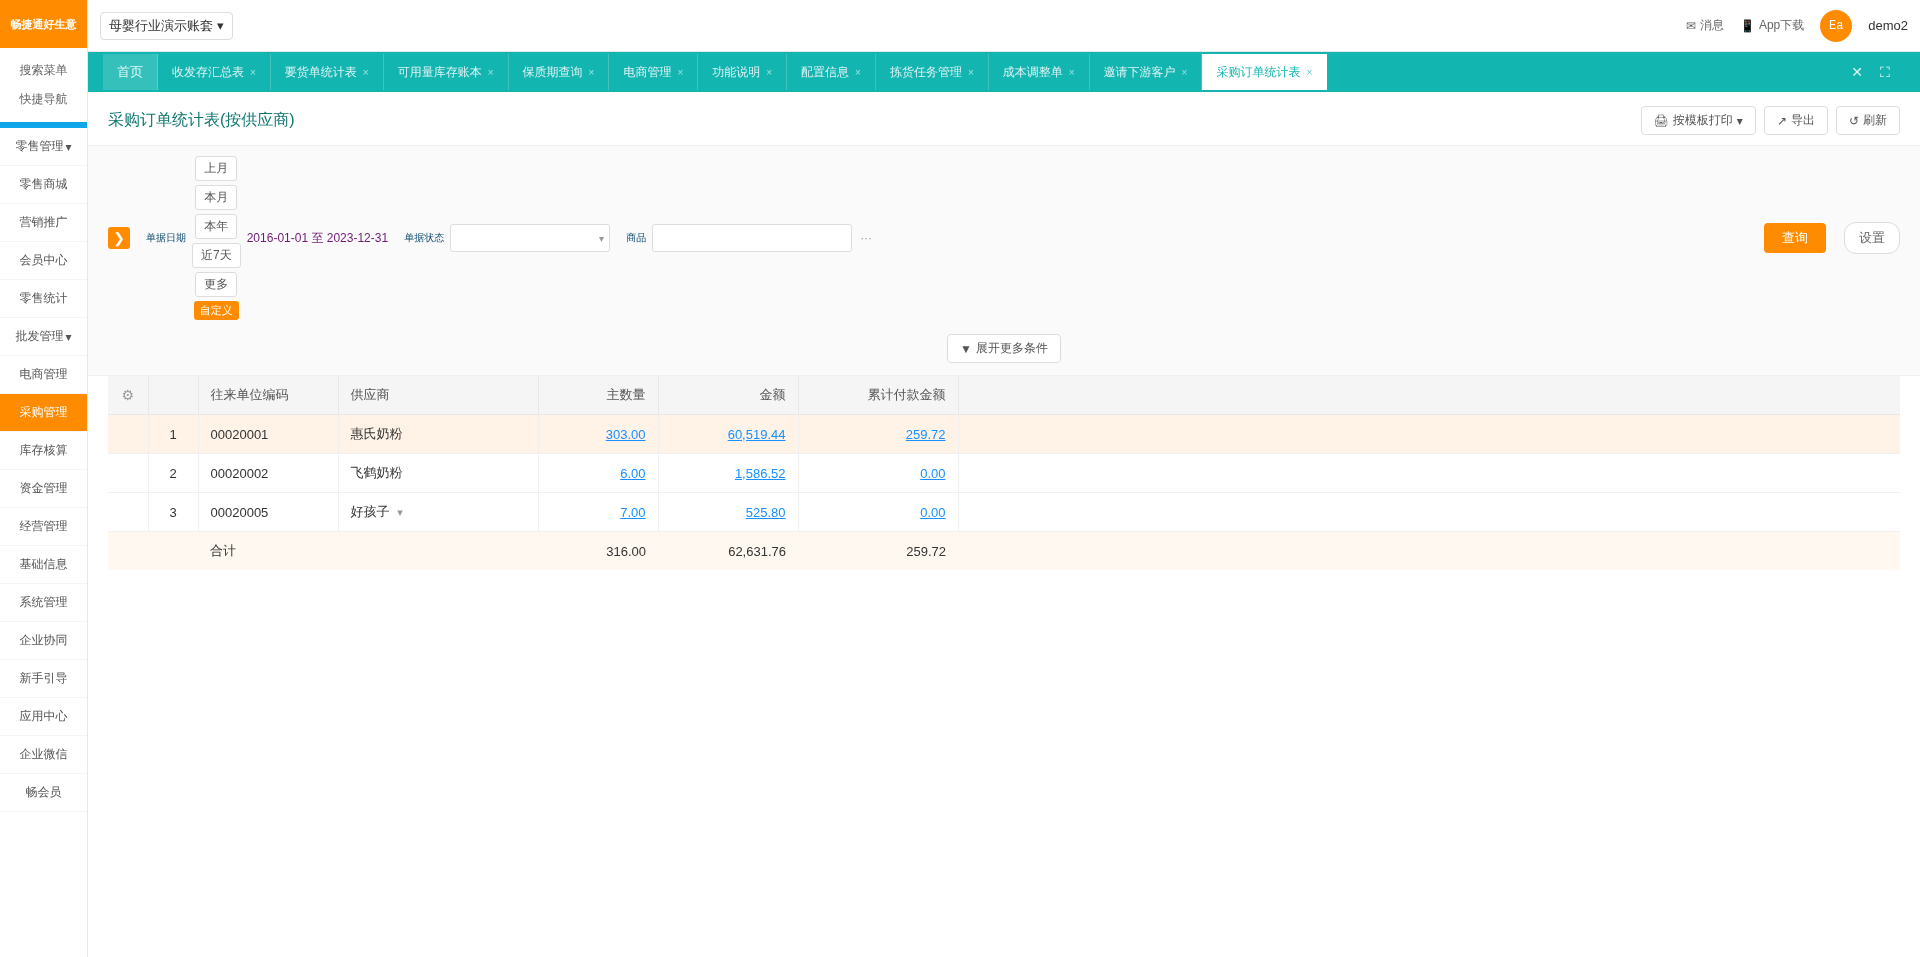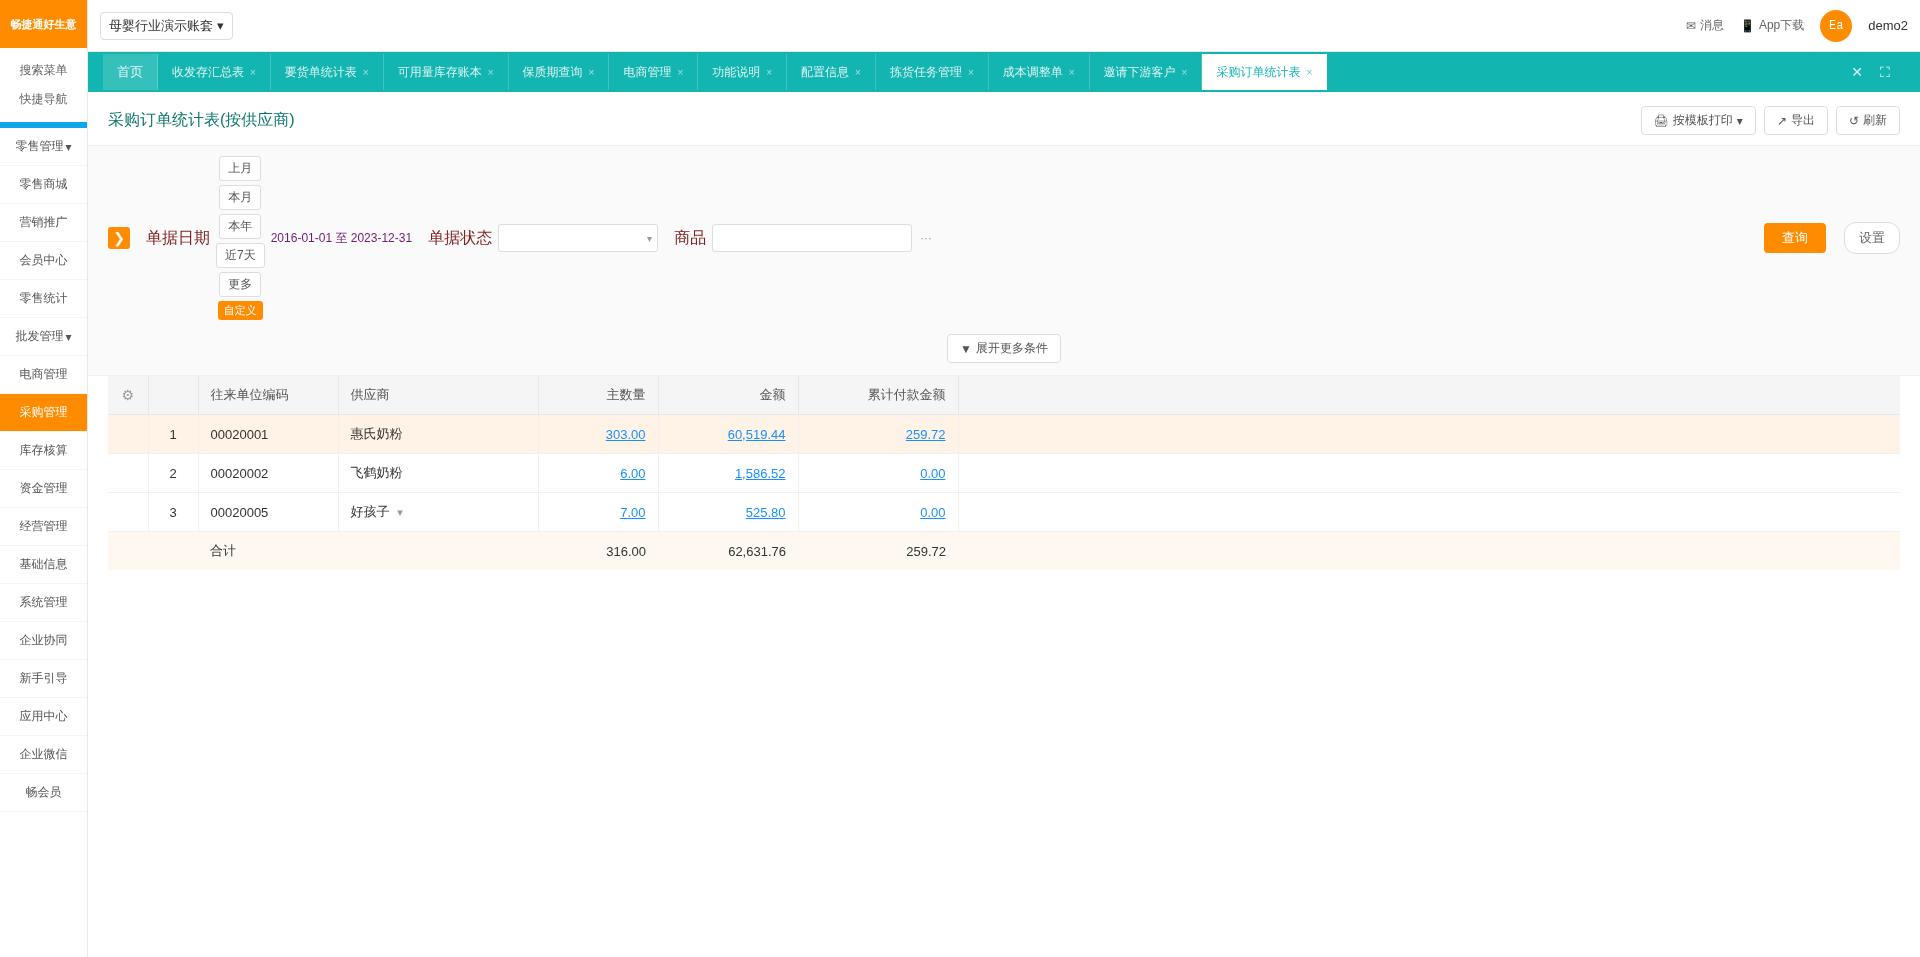--- a/index.html
+++ b/index.html
@@ -42,21 +42,21 @@
     .page-title { font-size: 16px; font-weight: 500; color: #0f766e; }
     .page-header-actions { display: flex; align-items: center; gap: 8px; }
     .btn-print { display: flex; align-items: center; gap: 4px; padding: 5px 12px; border: 1px solid #ddd; border-radius: 4px; background: #fff; font-size: 12px; color: #555; cursor: pointer; }
     .btn-export { display: flex; align-items: center; gap: 4px; padding: 5px 12px; border: 1px solid #ddd; border-radius: 4px; background: #fff; font-size: 12px; color: #555; cursor: pointer; }
     .btn-refresh { display: flex; align-items: center; gap: 4px; padding: 5px 12px; border: 1px solid #ddd; border-radius: 4px; background: #fff; font-size: 12px; color: #555; cursor: pointer; }
 
     
     .filter-area { padding: 10px 20px; border-bottom: 1px solid #f0f0f0; background: #fafafa; }
     .filter-row { display: flex; align-items: center; gap: 16px; flex-wrap: wrap; }
     .filter-item { display: flex; align-items: center; gap: 6px; }
-    .filter-label { font-size: 16px; color: #7f1d1d; white-space: nowrap; }
+    .filter-label { font-size: 10px; color: #0c4a6e; white-space: nowrap; }
     .filter-date-group { display: flex; align-items: center; gap: 4px; flex-direction: column; }
     .date-btn { padding: 3px 8px; font-size: 12px; border: 1px solid #ddd; border-radius: 3px; background: #fff; color: #555; cursor: pointer; }
     .date-custom { background: #ff8c00; color: #fff; border-color: #ff8c00; border-radius: 3px; padding: 2px 6px; font-size: 11px; }
     .date-range { font-size: 12px; color: #701a75; }
     .filter-select { height: 28px; border: 1px solid #ddd; border-radius: 3px; padding: 0 24px 0 8px; font-size: 12px; color: #333; background: #fff; min-width: 160px; appearance: none; cursor: pointer; }
     .filter-input { height: 28px; border: 1px solid #ddd; border-radius: 3px; padding: 0 8px; font-size: 12px; color: #333; background: #fff; min-width: 200px; }
     .filter-more-btn { display: flex; align-items: center; gap: 4px; padding: 5px 12px; border: 1px solid #ddd; border-radius: 4px; background: #fff; font-size: 12px; color: #555; cursor: pointer; margin: 8px auto 0; }
     .select-wrapper { position: relative; display: inline-flex; align-items: center; }
     .select-arrow { position: absolute; right: 6px; pointer-events: none; font-size: 10px; color: #999; }
     .btn-query { background: #ff8c00; color: #fff; border: none; border-radius: 4px; padding: 6px 18px; font-size: 13px; cursor: pointer; }

